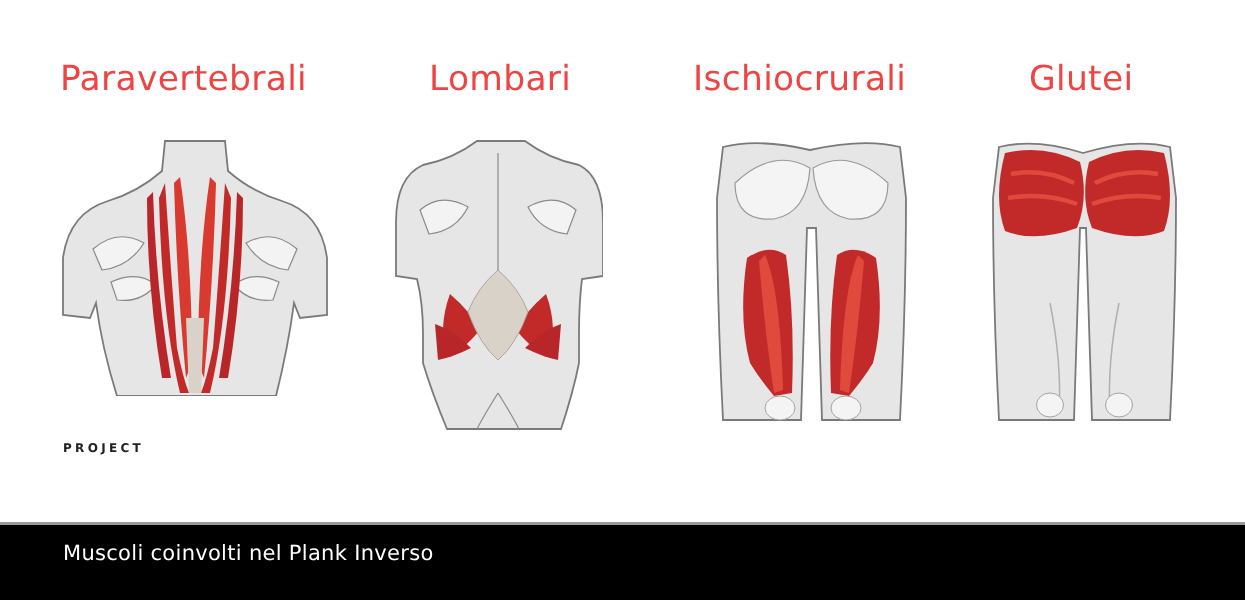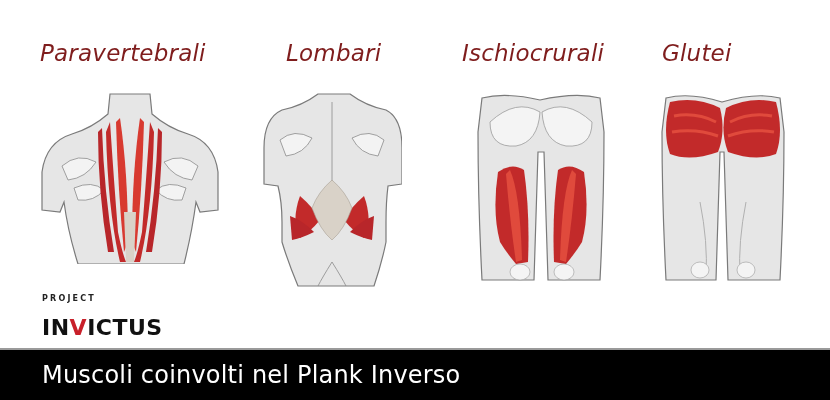--- a/index.html
+++ b/index.html
@@ -1,48 +1,48 @@
 <!DOCTYPE html>
 <html><head>
   <meta charset="utf-8">
   <style>
     html, body { margin: 0; padding: 0; }
     body {
       width: 830px; height: 400px; background: #ffffff; position: relative; overflow: hidden;
       font-family: "DejaVu Sans", sans-serif;
     }
     .label {
-      position: absolute; top: 40px; font-size: 23px; color: #7f1d1d; letter-spacing: 0.2px;
-      text-align: center; white-space: nowrap; font-style: italic;
+      position: absolute; top: 40px; font-size: 23px; color: #ef4444; letter-spacing: 0.2px;
+      text-align: center; white-space: nowrap;
     }
     .fig { position: absolute; }
     .logo { position: absolute; left: 42px; top: 294px; }
     .logo-small {
       font-size: 8px; font-weight: bold; letter-spacing: 2.2px; color: #222; display: block; margin-bottom: 14px;
     }
     .logo-main {
       font-size: 22px; font-weight: bold; letter-spacing: 0.5px; color: #111; line-height: 22px;
       font-family: "DejaVu Sans", sans-serif;
     }
     .logo-main .v { color: #c8202a; }
     .footer {
       position: absolute; left: 0; top: 348px; width: 830px; height: 52px; background: #000000;
       border-top: 2px solid #9a9a9a;
     }
     .footer-text {
-      position: absolute; left: 42px; top: 11px; color: #ffffff; font-size: 24px; letter-spacing: 0.2px;
+      position: absolute; left: 42px; top: 11px; color: #ffffff; font-size: 14px; letter-spacing: 0.2px;
     }
   </style>
 </head>
 <body>
 
 <div class="label" style="left:40px;">Paravertebrali</div>
 <div class="label" style="left:286px;text-align:center;">Lombari</div>
 <div class="label" style="left:462px;text-align:right;">Ischiocrurali</div>
-<div class="label" style="left:662px;">Glutei</div>
+<div class="label" style="left:686px;">Glutei</div>
 
 <svg class="fig" style="left:38px;top:92px;" width="184" height="172" viewBox="0 0 184 172">
   <path d="M72 2 L112 2 L114 22 Q130 36 150 42 Q176 50 180 80 L180 118 L162 120 L158 110 Q154 140 146 172 L40 172 Q30 140 26 110 L22 120 L4 118 L4 80 Q8 50 34 42 Q54 36 70 22 Z" fill="#e6e6e6" stroke="#7a7a7a" stroke-width="1.2"></path>
   <path d="M24 74 Q40 60 58 70 Q48 86 30 88 Z" fill="#f3f3f3" stroke="#8a8a8a" stroke-width="0.8"></path>
   <path d="M160 74 Q144 60 126 70 Q136 86 154 88 Z" fill="#f3f3f3" stroke="#8a8a8a" stroke-width="0.8"></path>
   <path d="M36 96 Q54 88 66 98 Q56 110 40 108 Z" fill="#f3f3f3" stroke="#8a8a8a" stroke-width="0.8"></path>
   <path d="M148 96 Q130 88 118 98 Q128 110 144 108 Z" fill="#f3f3f3" stroke="#8a8a8a" stroke-width="0.8"></path>
 
   <path d="M72 30 Q76 90 80 140 Q84 160 88 170 L82 170 Q70 120 68 40 Z" fill="#c22a2a"></path>
   <path d="M82 26 Q90 80 90 150 L86 160 Q80 100 78 30 Z" fill="#d83a30"></path>
@@ -90,18 +90,17 @@
   <path d="M14 24 Q36 20 56 30" stroke="#e04a3c" stroke-width="3" fill="none"></path>
   <path d="M12 40 Q36 36 58 44" stroke="#e04a3c" stroke-width="3" fill="none"></path>
   <path d="M112 24 Q90 20 70 30" stroke="#e04a3c" stroke-width="3" fill="none"></path>
   <path d="M114 40 Q90 36 68 44" stroke="#e04a3c" stroke-width="3" fill="none"></path>
   <ellipse cx="40" cy="178" rx="9" ry="8" fill="#f4f4f4" stroke="#9a9a9a" stroke-width="0.6"></ellipse>
   <ellipse cx="86" cy="178" rx="9" ry="8" fill="#f4f4f4" stroke="#9a9a9a" stroke-width="0.6"></ellipse>
 </svg>
 
 <div class="logo">
   <span class="logo-small">PROJECT</span>
-  <span class="logo-main"><span>IN</span><span class="v">V</span><span>ICTUS</span></span>
 </div>
 
 <div class="footer">
   <div class="footer-text">Muscoli coinvolti nel Plank Inverso</div>
 </div>
 
 </body></html>

